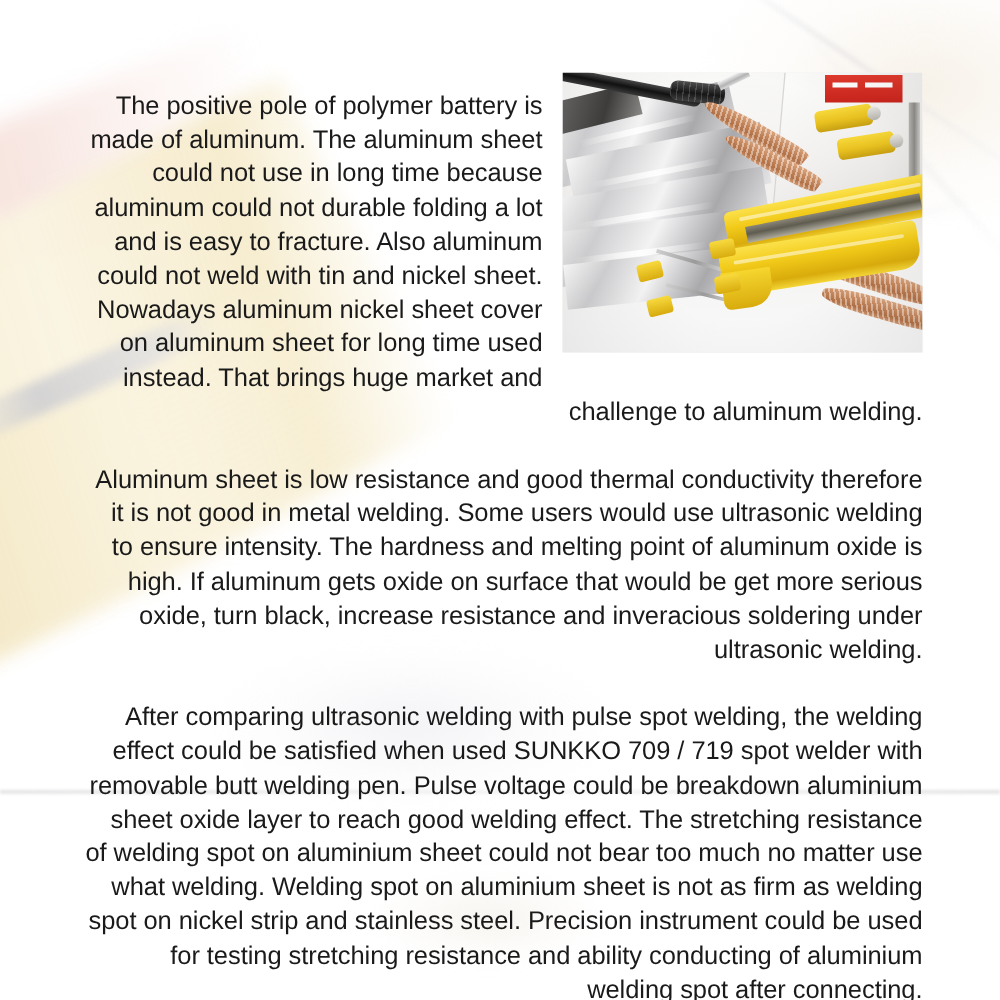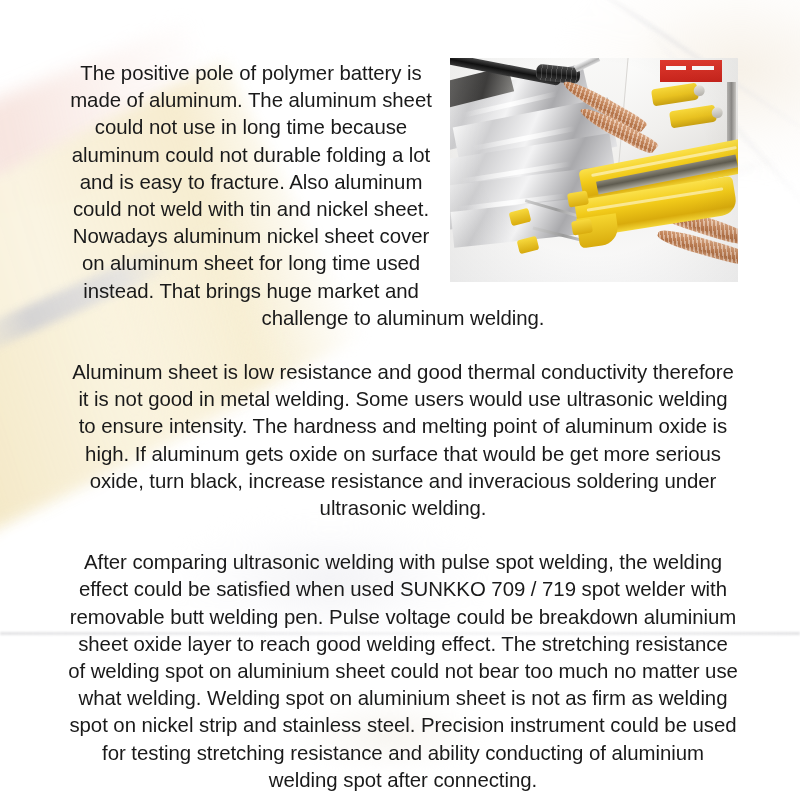--- a/index.html
+++ b/index.html
@@ -177,22 +177,22 @@
     z-index: 2;
     padding: 56px 62px 0 68px;
     box-sizing: border-box;
     font-size: 20.4px;
     line-height: 27.2px;
     color: #1a1a1a;
     letter-spacing: -0.05px;
   }
 
   .para {
-    margin: 4px 0 27px 0;
-    text-align: center;
+    margin: 16px 0 27px 0;
+    text-align: right;
   }
   .para:last-child { margin-bottom: 0; }
 
   
   #product-photo {
     float: right;
     width: 288px;
     height: 224px;
     margin: 2px 0 10px 16px;
     position: relative;

